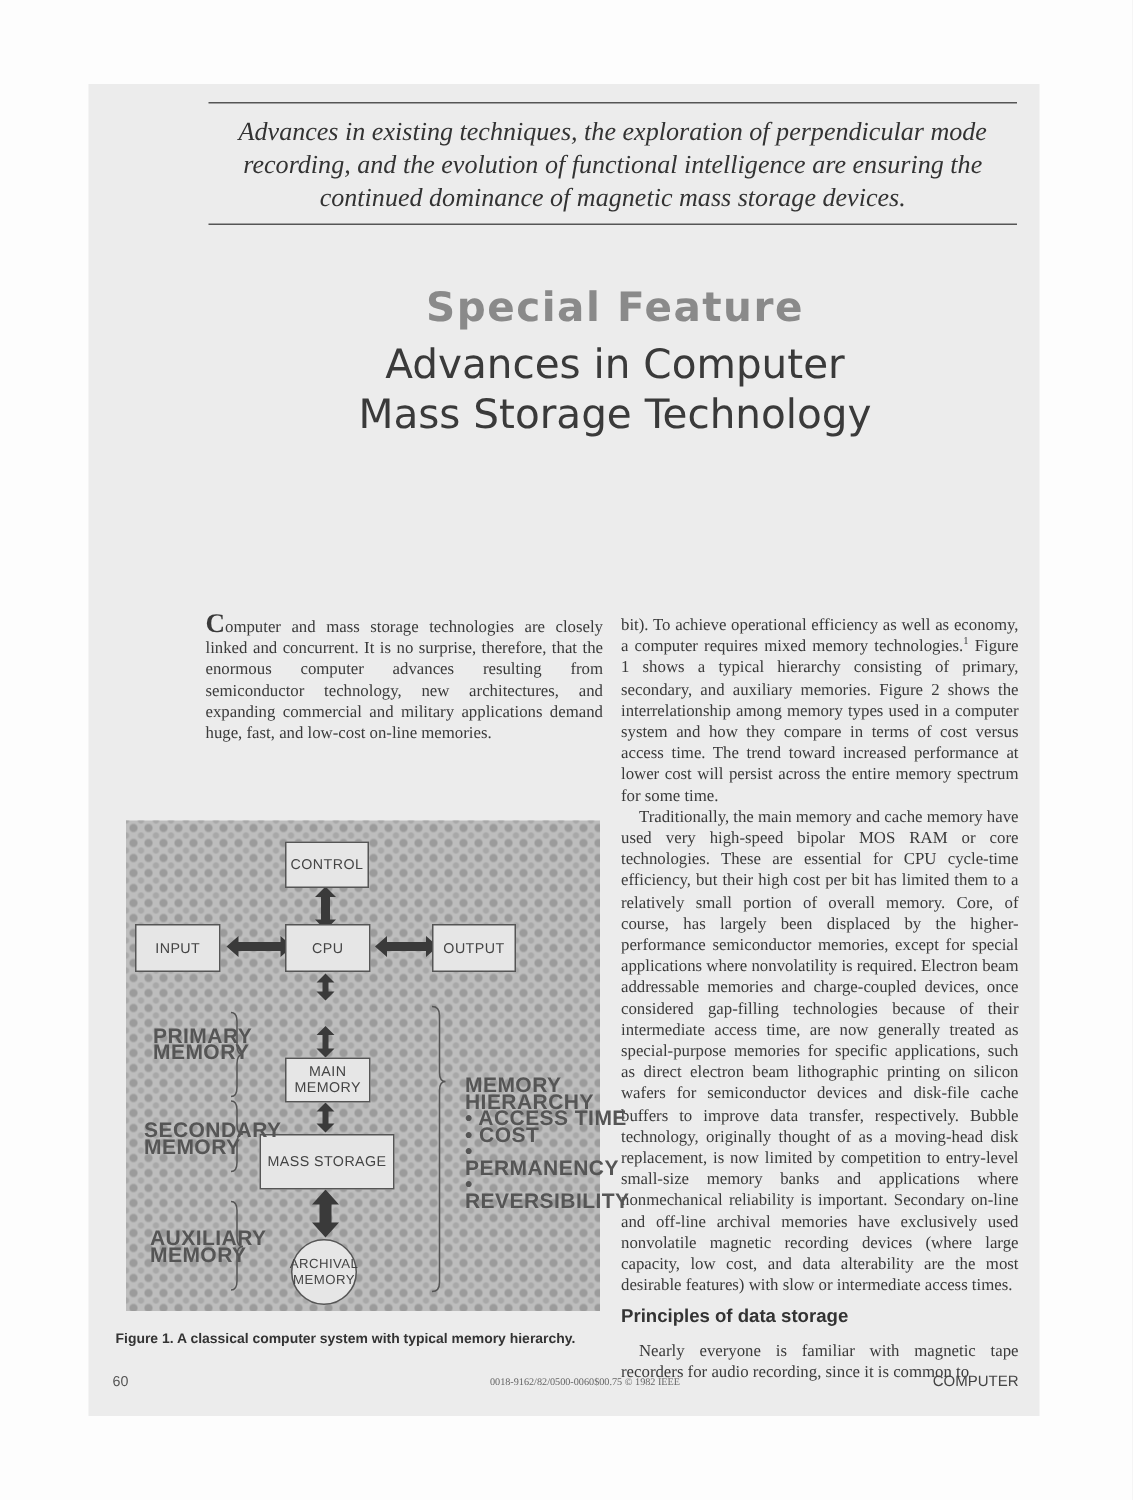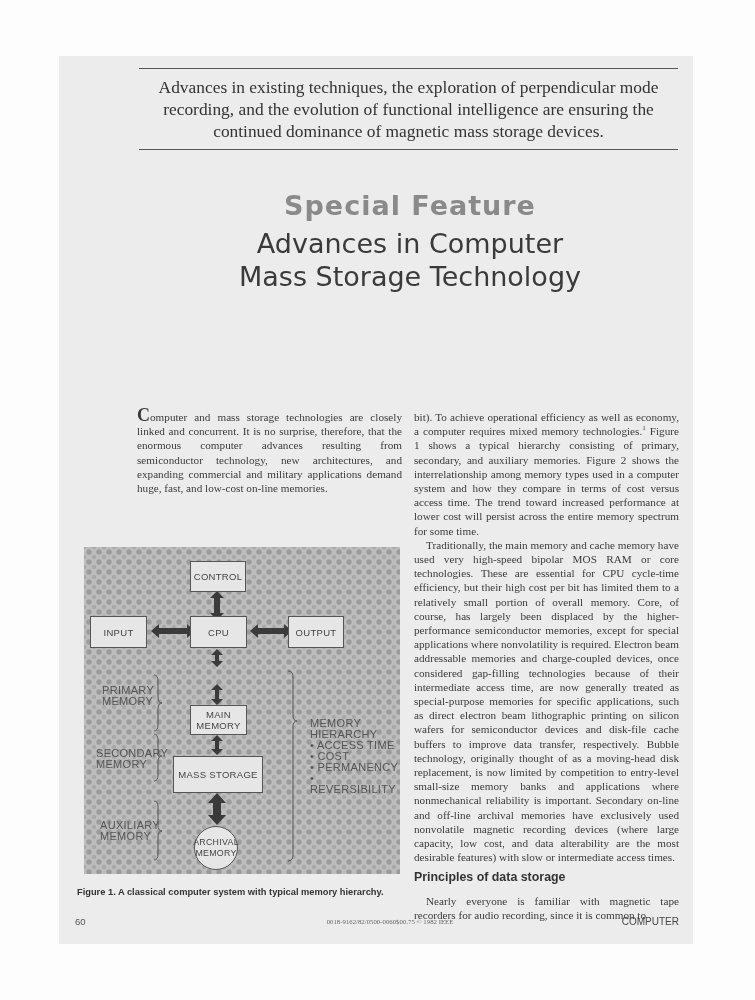--- a/index.html
+++ b/index.html
@@ -20,20 +20,21 @@
   .rule {
     position: absolute;
     left: 139px; width: 539px;
     height: 1px; background: #555;
   }
   .deck {
     position: absolute;
     left: 139px; top: 76px; width: 539px;
     text-align: center;
     font-family: "Liberation Serif", serif;
+    font-style: italic;
     font-size: 17.4px;
     line-height: 22px;
     color: #333;
   }
   .kicker {
     position: absolute;
     left: 220px; top: 190px; width: 380px;
     text-align: center;
     font-family: "DejaVu Sans", sans-serif;
     font-weight: bold;
@@ -103,23 +104,24 @@
     font-size: 9.5px;
     display: flex; align-items: center; justify-content: center;
     text-align: center;
     line-height: 11px;
     letter-spacing: 0.3px;
   }
   .pill { border-radius: 12px; margin-top: 48px; }
   .circle { border-radius: 50%; }
   .lbl {
     position: absolute;
-    font-size: 11px; line-height: 11px;
+    font-size: 14px; line-height: 11px;
     letter-spacing: 0.3px;
     color: #555;
+    font-weight: bold;
   }
   .caption {
     position: absolute;
     left: 77px; top: 887px; width: 330px;
     font-family: "Liberation Sans", sans-serif;
     font-weight: bold;
     font-size: 9.3px;
     color: #333;
     white-space: nowrap;
   }

